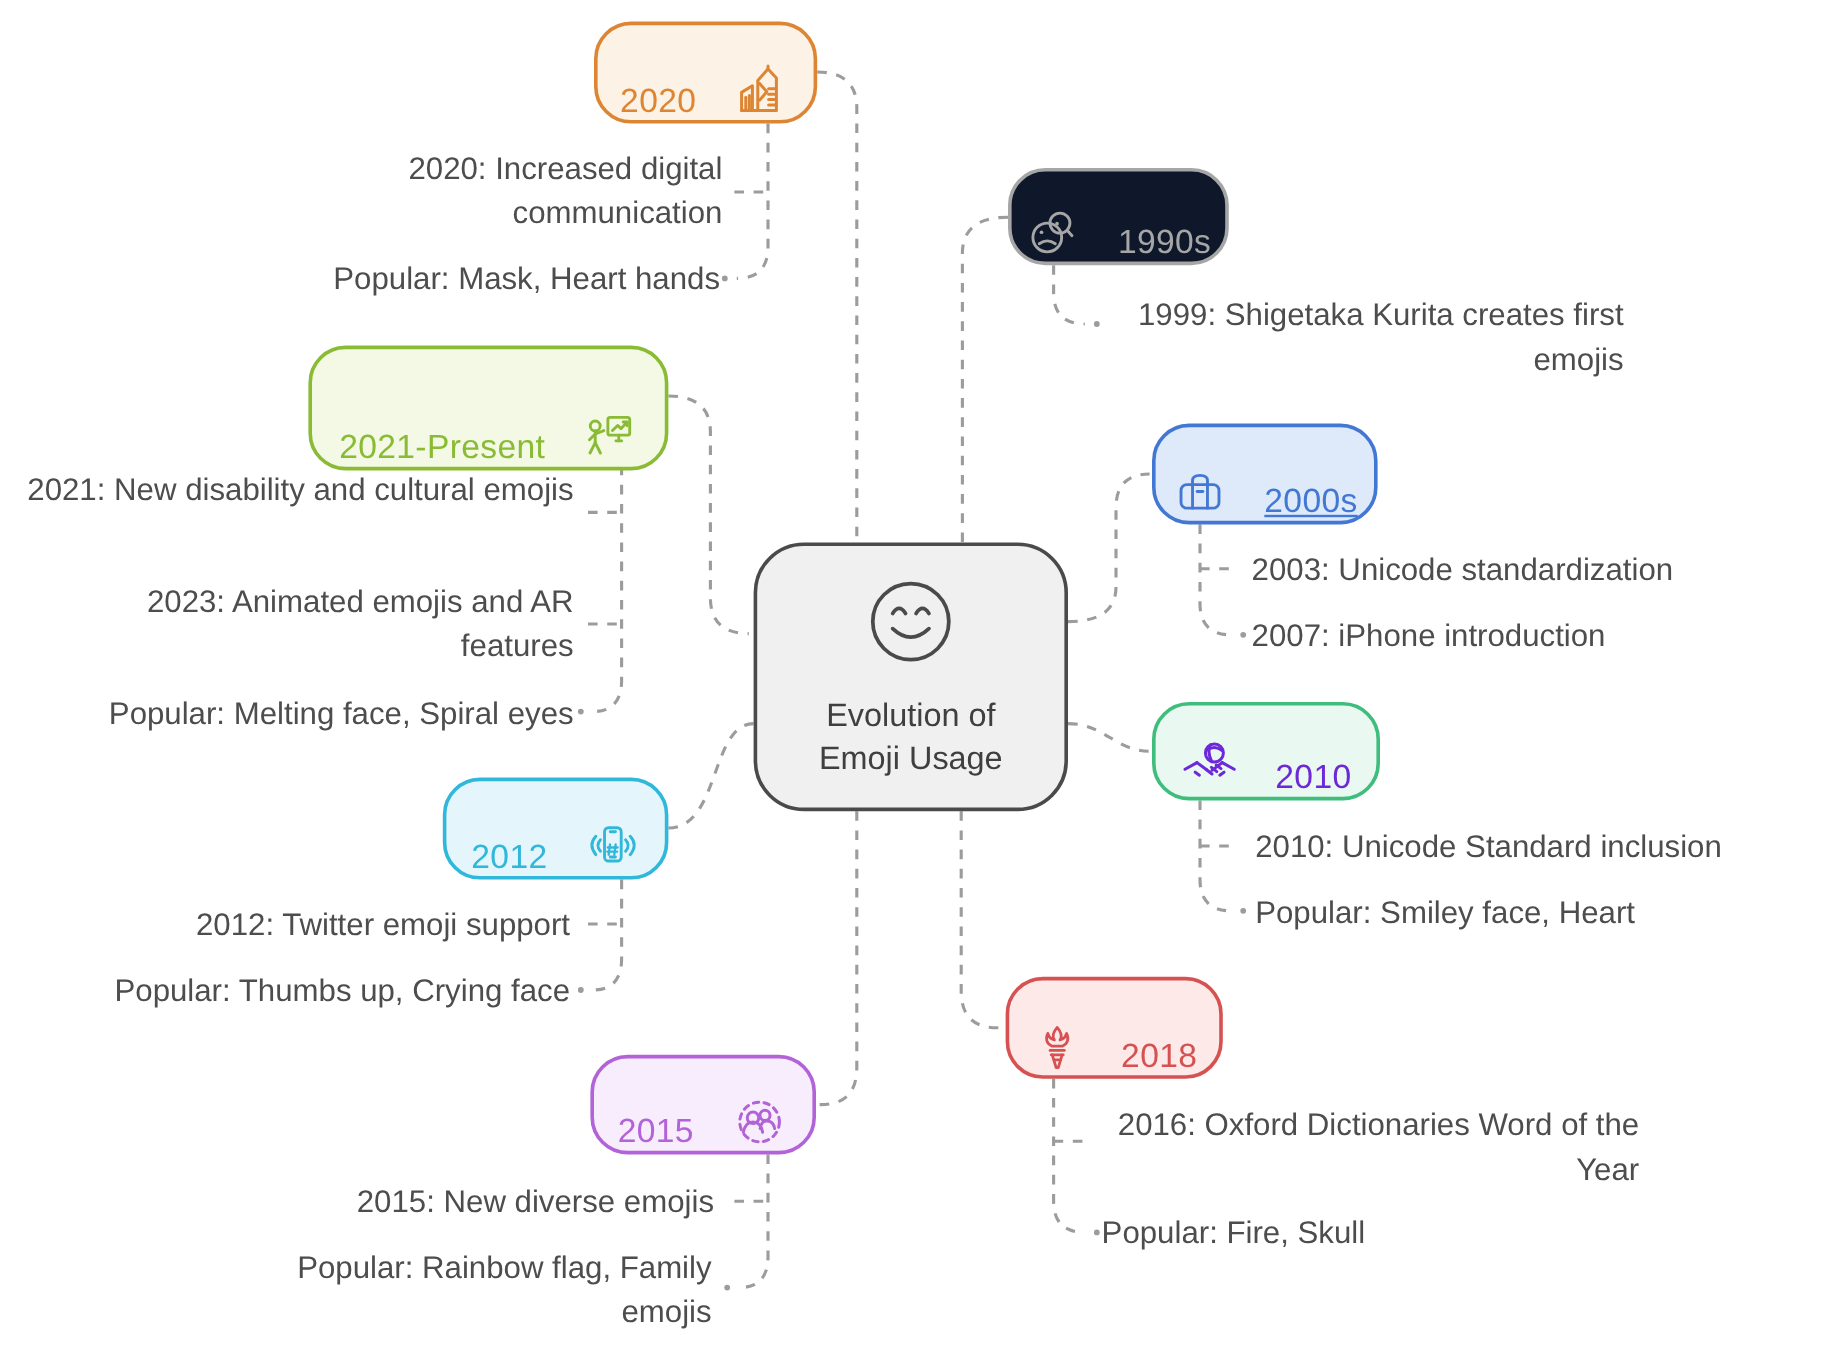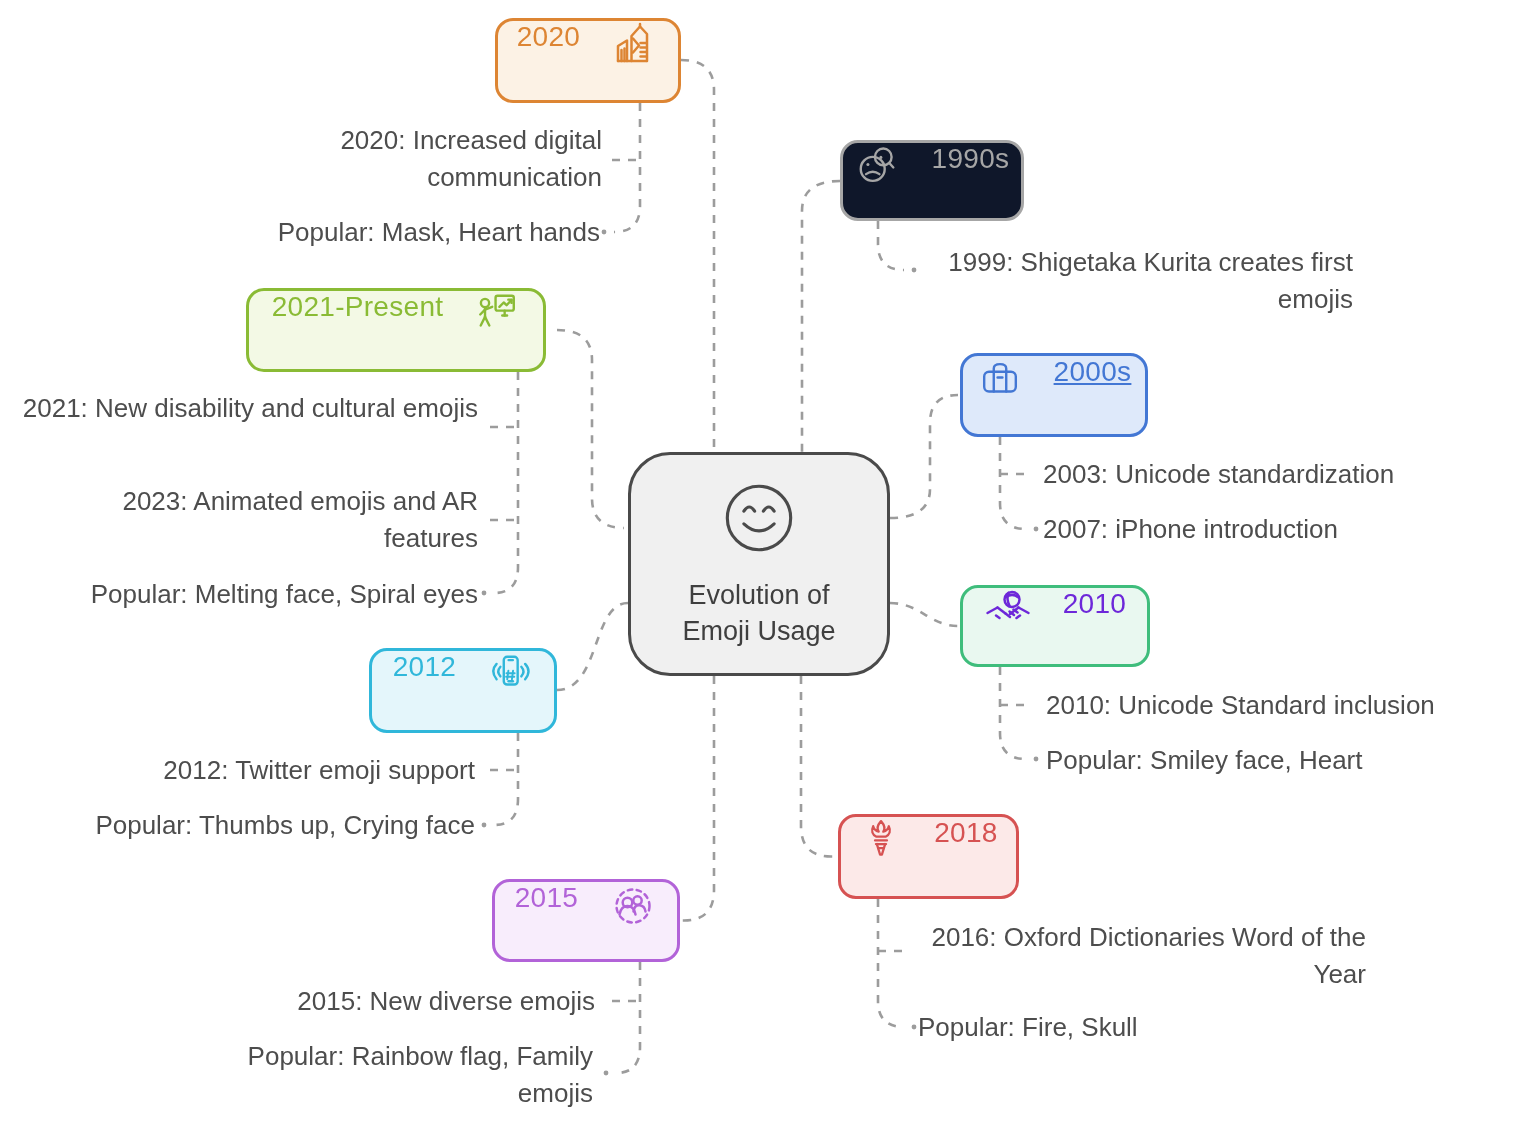--- a/index.html
+++ b/index.html
@@ -5,33 +5,33 @@
   html,body{margin:0;padding:0;background:#ffffff;}
   #canvas{
     position:relative;width:1536px;height:1130px;background:#ffffff;overflow:hidden;
     font-family:"Liberation Sans", sans-serif;
   }
   #connector-layer{position:absolute;left:0;top:0;width:1536px;height:1130px;}
   .edge{fill:none;stroke:#9C9C9C;stroke-width:2.6;stroke-dasharray:8 8;}
   .edge-dot{fill:#9C9C9C;stroke:none;}
 
   .node{
-    position:absolute;display:flex;align-items:flex-start;justify-content:center;gap:31px;
-    border:3px solid;border-radius:18px;box-sizing:border-box;
+    position:absolute;display:flex;align-items:flex-end;justify-content:center;gap:31px;
+    border:3px solid;border-radius:31px;box-sizing:border-box;
   }
   .node .label{font-size:28px;letter-spacing:.3px;white-space:nowrap;}
   .node .icon{display:flex;align-items:center;}
   .node .icon svg{display:block;}
 
   .n2020 {left:495px;top:18px;width:186px;height:85px;}
   .n1990s{left:840px;top:140px;width:184px;height:81px;}
   .n2000s{left:960px;top:353px;width:188px;height:84px;}
   .n2010 {left:960px;top:585px;width:190px;height:82px;}
   .n2016 {left:838px;top:814px;width:181px;height:85px;}
-  .n2021 {left:246px;top:288px;width:300px;height:84px;}
+  .n2021 {left:257px;top:288px;width:300px;height:104px;}
   .n2012 {left:369px;top:648px;width:188px;height:85px;}
   .n2015 {left:492px;top:879px;width:188px;height:83px;}
 
   .center-node{
     position:absolute;left:628px;top:452px;width:262px;height:224px;
     display:flex;flex-direction:column;align-items:center;justify-content:center;gap:16px;
     background:#F0F0F0;border:3.5px solid #4A4A4A;border-radius:42px;box-sizing:border-box;
     color:#3F3F3F;
   }
   .center-node .center-title{font-size:27px;line-height:36px;text-align:center;width:212px;color:#3F3F3F;}

